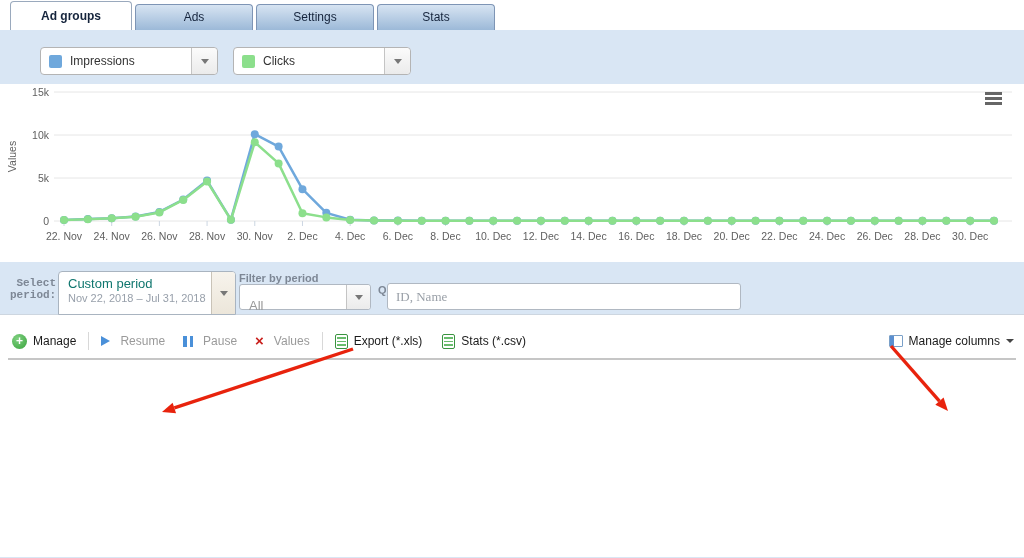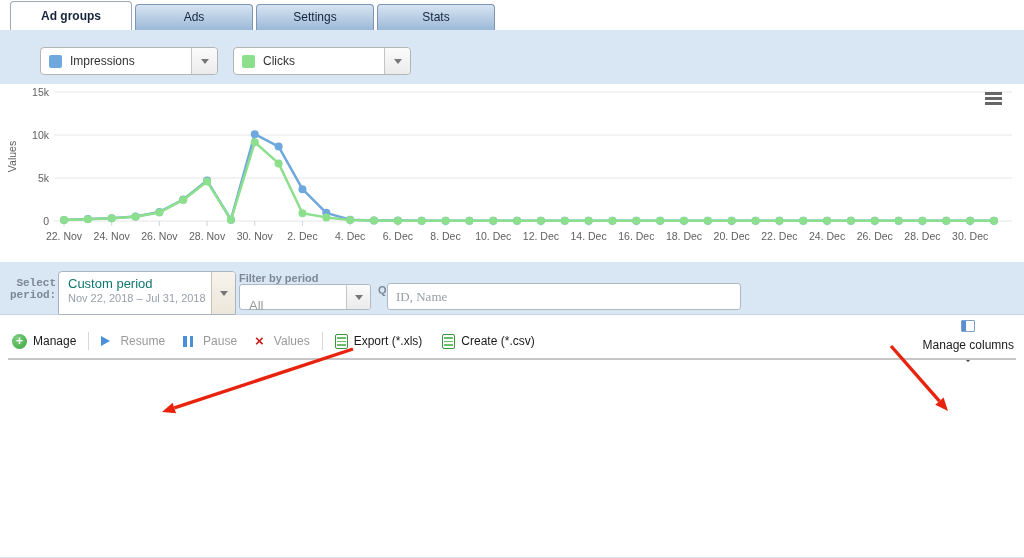--- a/index.html
+++ b/index.html
@@ -51,21 +51,21 @@
   .ico-plus{width:15px;height:15px;border-radius:50%;background:radial-gradient(circle at 35% 30%,#7ed07f,#3aa33e);
             color:#fff;font-weight:bold;font-size:12px;line-height:15px;text-align:center;}
   .ico-play{width:0;height:0;border-left:9px solid #4a90d9;border-top:5.5px solid transparent;border-bottom:5.5px solid transparent;}
   .ico-pause{display:flex;gap:3px;}
   .ico-pause div{width:3.5px;height:11px;background:#4a90d9;}
   .ico-x{color:#c9201d;font-weight:bold;font-size:15px;line-height:12px;}
   .ico-xls{width:13px;height:15px;background:#fff;border:1px solid #3a9440;border-radius:2px;
            box-shadow:inset 0 0 0 1px #fff;
            background-image:repeating-linear-gradient(#fff 0 2px,#69bd6d 2px 3.5px);background-clip:content-box;padding:1px;box-sizing:border-box;}
   .ico-cols{width:14px;height:12px;border:1px solid #7aa0c8;border-radius:1px;background:linear-gradient(90deg,#5b8fd0 0 4px,#fff 4px);box-sizing:border-box;}
-  .manage{margin-left:auto;display:flex;align-items:center;gap:6px;cursor:pointer;flex-direction:column;}
+  .manage{margin-left:auto;display:flex;align-items:center;gap:6px;cursor:pointer;}
   .caret-sm{width:0;height:0;border:4px solid transparent;border-top:4.5px solid #444;border-bottom:none;display:inline-block;}
   .grid-wrap{position:absolute;left:8px;top:358px;width:1008px;border:1px solid #c6c6c6;box-sizing:border-box;}
   
   #overlay-svg{position:absolute;top:0;left:0;width:1024px;height:558px;pointer-events:none;z-index:50;}
 </style>
 </head>
 <body>
 
 <div class="tabsbar">
   <div class="tab active">Ad groups</div>
@@ -276,21 +276,21 @@
     <span>Values</span>
   </div>
   <div class="tdiv"></div>
   <div class="titem">
     <span class="ico-xls"></span>
     <span>Export (*.xls)</span>
   </div>
   <div style="width:20px;"></div>
   <div class="titem">
     <span class="ico-xls"></span>
-    <span>Create (*.csv)</span>
+    <span>Stats (*.csv)</span>
   </div>
   <div class="manage">
     <span class="ico-cols"></span>
     <span>Manage columns</span>
     <span class="caret-sm"></span>
   </div>
 </div>
 
 <div class="grid-wrap">
 

